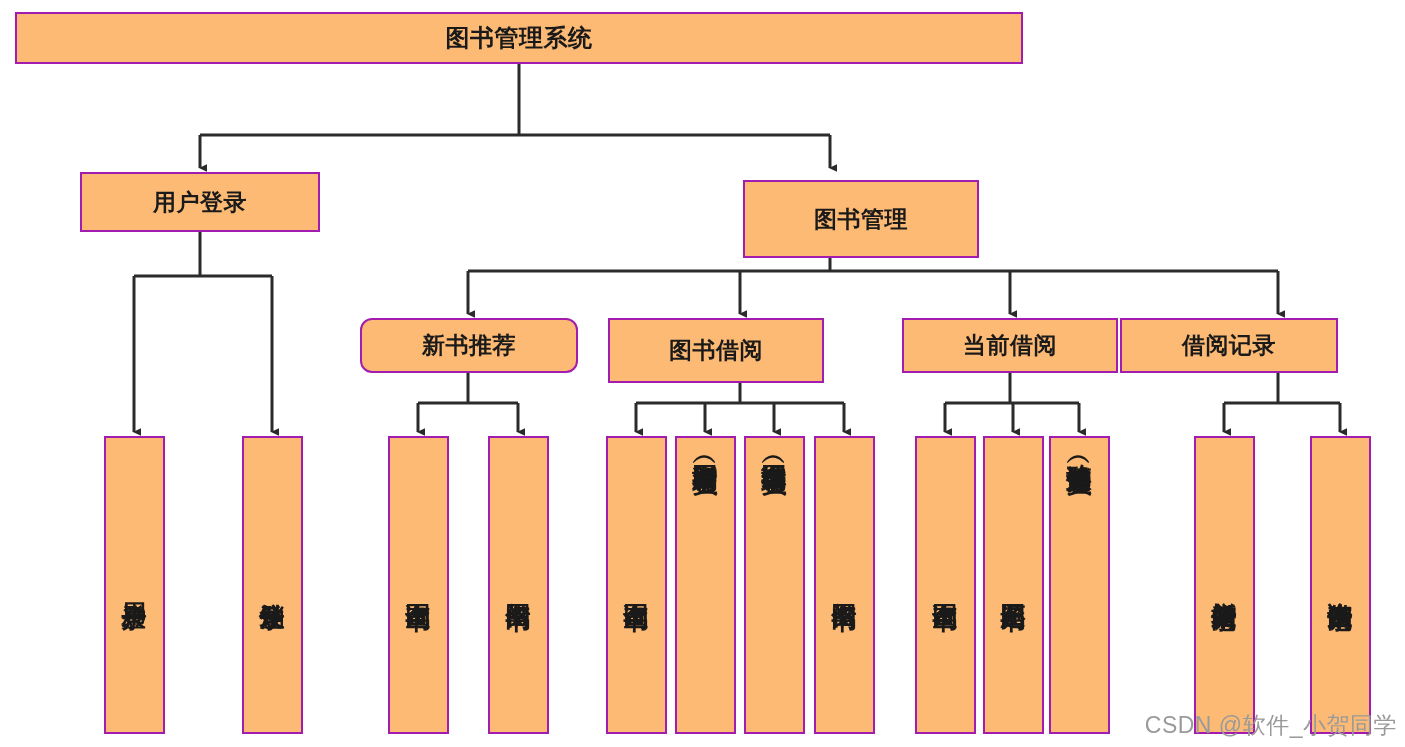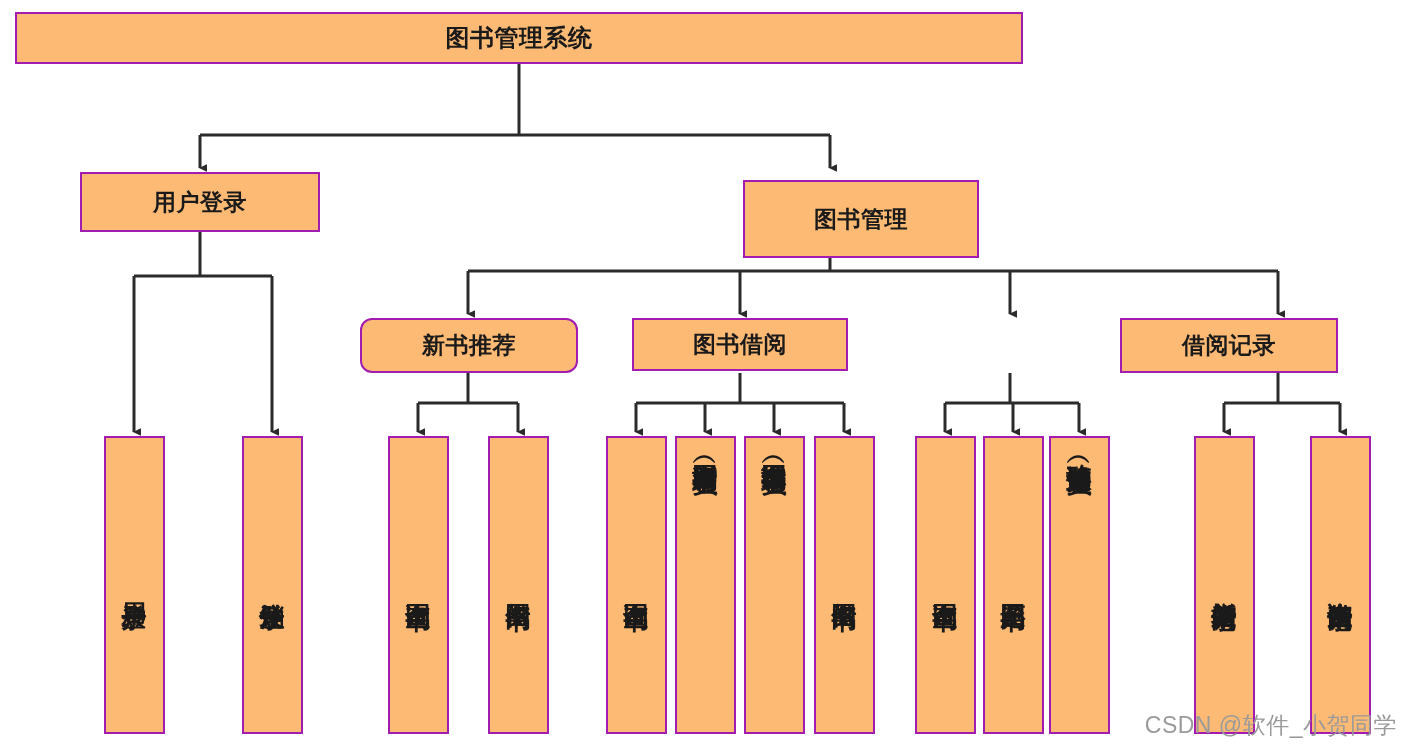--- a/index.html
+++ b/index.html
@@ -148,24 +148,27 @@
   </div>
 
   <div class="node horiz" style="left:712px; top:180px; width:236px; height:78px;margin-left:31px;">
     <span class="node-label">图书管理</span>
   </div>
 
   <div class="node horiz" style="left:360px; top:318px; width:218px; height:55px;border-radius:12px;">
     <span class="node-label">新书推荐</span>
   </div>
 
-  <div class="node horiz" style="left:632px; top:318px; width:216px; height:53px;">
+  <div class="node horiz" style="left:608px; top:318px; width:216px; height:65px;">
     <span class="node-label">图书借阅</span>
   </div>
 
+  <div class="node horiz" style="left:902px; top:318px; width:216px; height:55px;">
+    <span class="node-label">当前借阅</span>
+  </div>
 
   <div class="node horiz" style="left:1120px; top:318px; width:218px; height:55px;">
     <span class="node-label">借阅记录</span>
   </div>
 
   <div class="node leaf leaf-mid" style="left:104px; top:436px; width:61px; height:298px;">
     <span class="node-label">用户登录</span>
   </div>
 
   <div class="node leaf leaf-mid" style="left:242px; top:436px; width:61px; height:298px;">

